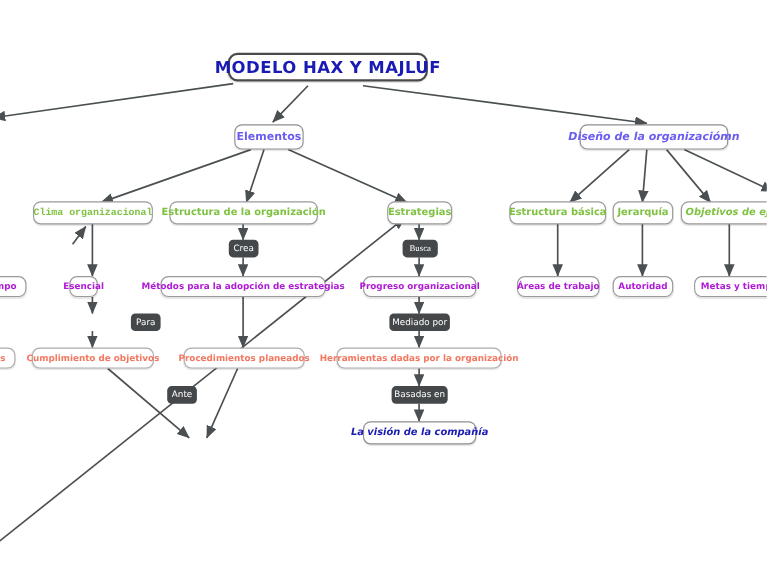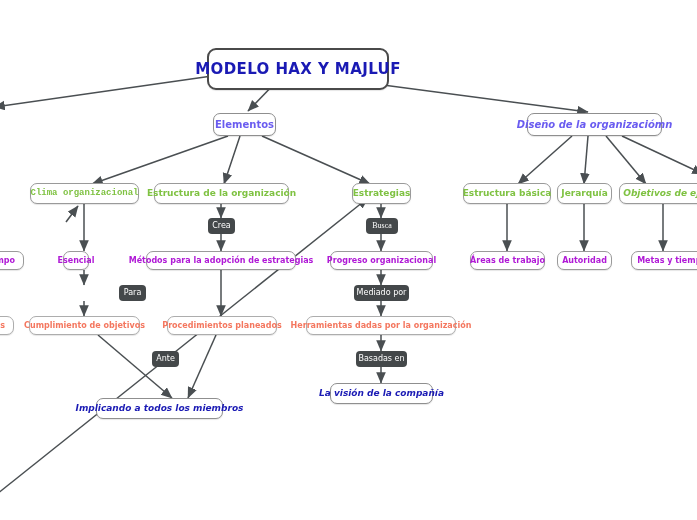--- a/index.html
+++ b/index.html
@@ -133,21 +133,21 @@
 
       <path d="M98,335 L172,398"></path>
       <path d="M216,335 L188,398"></path>
 
       <path d="M-8,498 L368,198"></path>
 
       <path d="M66,222 L78,206"></path>
     </g>
   </svg>
 
-  <div class="node n-title" style="left:207px;top:48px;width:182px;height:42px;">
+  <div class="node n-title" style="left:207px;top:48px;width:182px;height:26px;">
     <span>MODELO HAX Y MAJLUF</span>
   </div>
 
   <div class="node n-l1" style="left:213px;top:113px;width:63px;height:23px;">
     <span>Elementos</span>
   </div>
 
   <div class="node n-l1 ital" style="left:527px;top:113px;width:135px;height:23px;">
     <span>Diseño de la organizaciómn</span>
   </div>
@@ -213,23 +213,20 @@
   </div>
 
   <div class="node n-red" style="left:167px;top:316px;width:110px;height:19px;">
     <span>Procedimientos planeados</span>
   </div>
 
   <div class="node n-red" style="left:306px;top:316px;width:150px;height:19px;">
     <span>Herramientas dadas por la organización</span>
   </div>
 
-  <div class="node n-blue" style="left:96px;top:398px;width:127px;height:21px;">
-    <span>Implicando a todos los miembros</span>
-  </div>
 
   <div class="node n-blue" style="left:330px;top:383px;width:103px;height:21px;">
     <span>La visión de la compañía</span>
   </div>
 
   <div class="lbl" style="left:208px;top:218px;width:27px;height:16px;">
     <span>Crea</span>
   </div>
 
   <div class="lbl" style="left:366px;top:218px;width:32px;height:16px;font-family:Liberation Serif, serif;">

